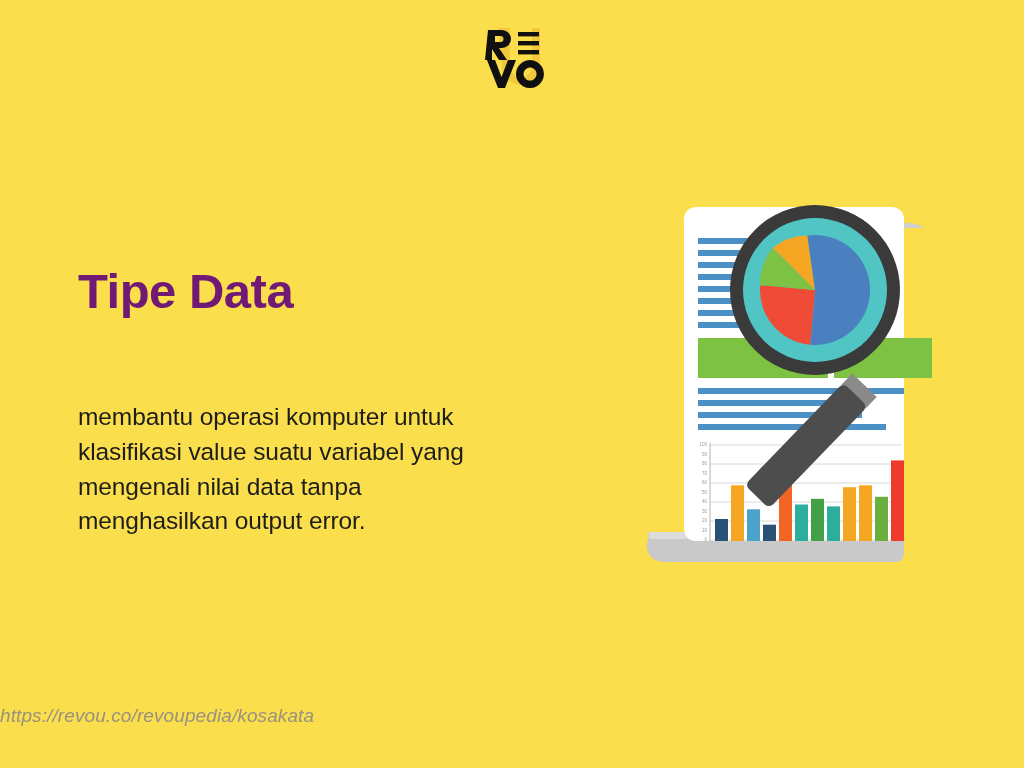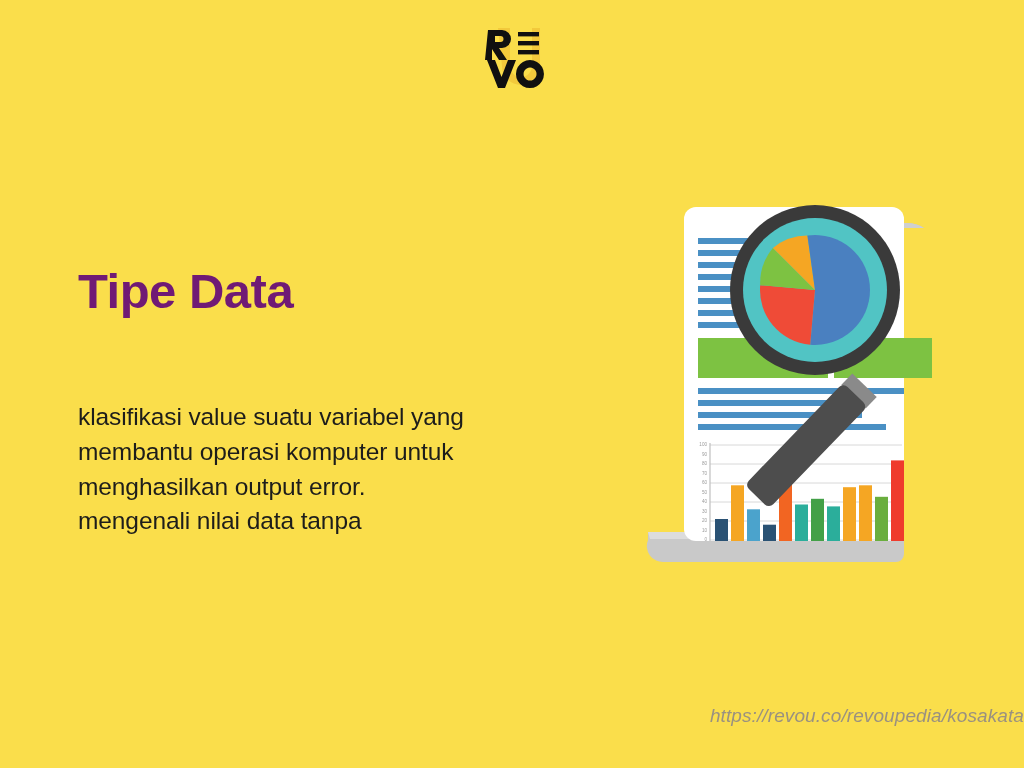--- a/index.html
+++ b/index.html
@@ -56,21 +56,21 @@
     line-height: 1.42;
     letter-spacing: -0.1px;
   }
   .body-copy .ln { display: block; white-space: nowrap; }
 
   .footer-url {
     position: absolute;
     left: 0;
     top: 705px;
     width: 1024px;
-    text-align: right;
+    text-align: left;
     font-size: 19px;
     font-style: italic;
     color: #9a9180;
     letter-spacing: 0.1px;
   }
 
   
   .illus {
     position: absolute;
     left: 640px;
@@ -108,24 +108,24 @@
 
       <g fill="#101010">
         <path d="M52 38 a14 14 0 1 1 -0.1 0 Z M52 45.5 a6.5 6.5 0 1 0 0.1 0 Z"></path>
       </g>
     </svg>
   </div>
 
   <div class="title" style="color: #701a75;">Tipe Data</div>
 
   <div class="body-copy" style="color: rgb(29, 29, 27);">
+    <span class="ln">membantu operasi komputer untuk</span>
     <span class="ln">klasifikasi value suatu variabel yang</span>
-    <span class="ln">membantu operasi komputer untuk</span>
+    <span class="ln">mengenali nilai data tanpa</span>
     <span class="ln">menghasilkan output error.</span>
-    <span class="ln">mengenali nilai data tanpa</span>
   </div>
 
   <div class="footer-url" style="color: rgb(154, 145, 128);">https://revou.co/revoupedia/kosakata</div>
 
   <div class="illus">
     <svg width="384" height="390" viewBox="0 0 384 390" xmlns="http://www.w3.org/2000/svg" aria-hidden="true">
 
       <g>
         <path d="M8 337 h256 v22 a8 8 0 0 1 -8 8 H24 a16 16 0 0 1 -16 -22 Z" fill="#C9C9C9"></path>
         <path d="M8 337 h256 v7 H10 Z" fill="#DCDCDC"></path>

